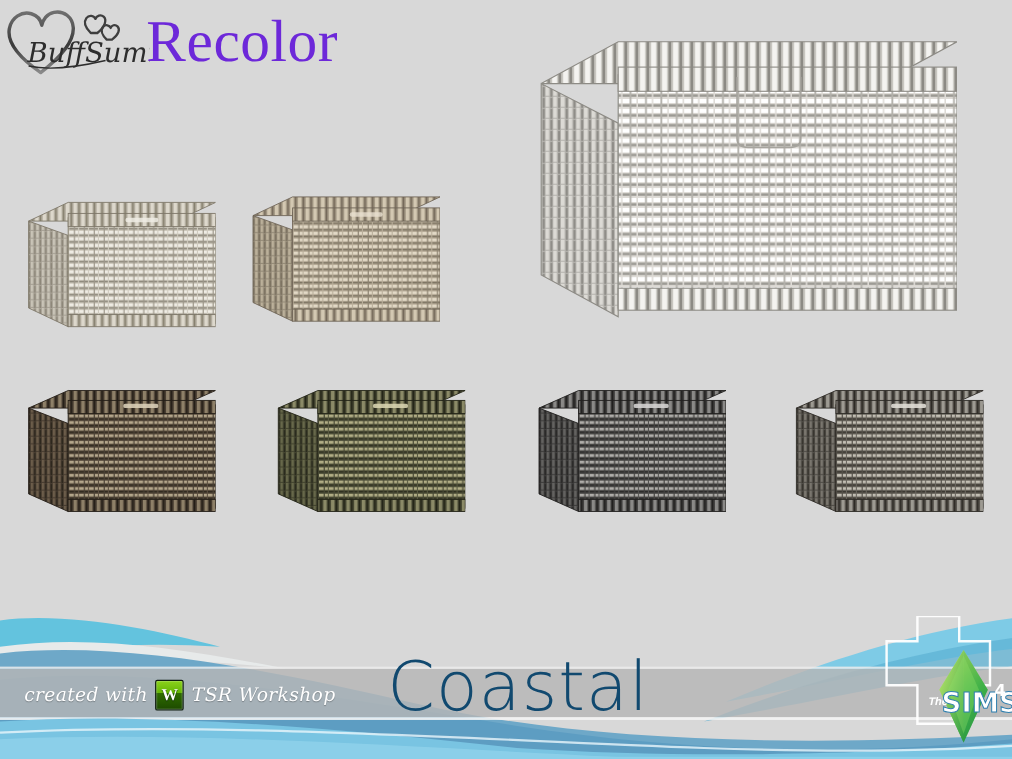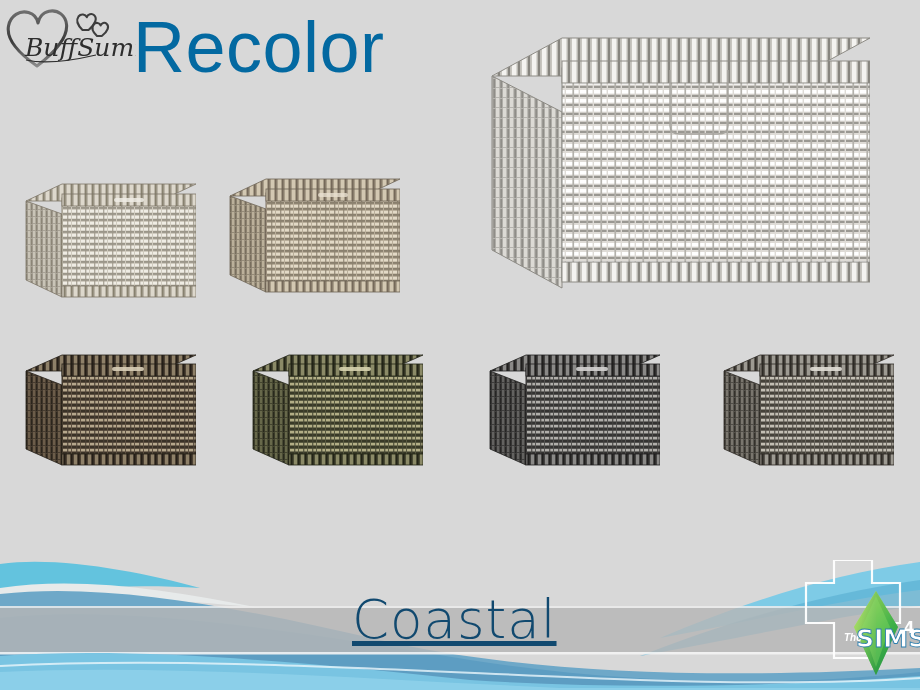--- a/index.html
+++ b/index.html
@@ -11,23 +11,23 @@
     overflow:hidden;
     position:relative;
   }
   #stage{position:relative;width:920px;height:690px;overflow:hidden;background:#d8d8d8;}
 
   
   #header{position:absolute;left:0;top:0;width:920px;height:90px;}
   #brand-logo{position:absolute;left:4px;top:4px;width:132px;height:72px;}
   #recolor-title{
     position:absolute;left:133px;top:6px;
-    font-size:72px;font-weight:300;letter-spacing:0.5px;
-    color:#0369a1;
-    font-family:Liberation Sans, sans-serif;
+    font-size:54px;font-weight:300;letter-spacing:0.5px;
+    color:#6d28d9;
+    font-family:Liberation Serif, serif;
     white-space:nowrap;
   }
 
   
   .basket{position:absolute;}
   .basket svg{display:block;}
 
   
   #banner{position:absolute;left:0;bottom:0;width:920px;height:130px;overflow:hidden;}
   #banner svg{position:absolute;left:0;top:0;}
@@ -53,29 +53,28 @@
     border-radius:2px;
     background:linear-gradient(#8bd21b 0%,#63b406 42%,#2f6d00 44%,#1d4a00 100%);
     box-shadow:inset 0 0 0 1px rgba(255,255,255,.18);
     display:flex;align-items:center;justify-content:center;
     color:#ffffff;font-size:15px;font-weight:bold;
     font-family:"Liberation Serif",serif;
     text-shadow:0 1px 1px #10300a;
   }
   #coastal-title{
     position:absolute;left:352px;top:593px;
-    font-size:53px;
+    font-size:62px;
     font-weight:300;
     letter-spacing:1px;
     color:#11496f;
     font-family:"DejaVu Sans","Liberation Sans",sans-serif;
     line-height:1;
     white-space:nowrap;
     z-index:14;
-    text-decoration:underline;
   }
 
   
   #sims4-logo{
     position:absolute;left:828px;top:583px;
     width:95px;height:100px;z-index:13;
   }
   #sims4-logo svg{display:block;}
 </style>
 </head>
@@ -340,20 +339,25 @@
       <path d="M0 112 C180 104 380 120 560 128 L920 128 L920 130 L0 130 Z" fill="#8ed1ea" opacity=".85"></path>
 
       <path d="M0 106 C200 96 420 112 640 120 C760 124 860 122 920 118" fill="none" stroke="#eaf6fb" stroke-width="2" opacity=".8"></path>
     </svg>
 
     <svg width="920" height="130" viewBox="0 0 920 130" xmlns="http://www.w3.org/2000/svg" style="position:absolute;left:0;top:0;">
       <path d="M806 23 L834 23 L834 0 L872 0 L872 23 L900 23 L900 63 L872 63 L872 98 L834 98 L834 63 L806 63 Z" fill="none" stroke="#ffffff" stroke-width="2.2" opacity=".95"></path>
     </svg>
   </div>
 
+  <div id="credit-line">
+    <span class="credit-txt">created with</span>
+    <span id="w-badge">W</span>
+    <span class="credit-txt">TSR Workshop</span>
+  </div>
 
   <div id="coastal-title">Coastal</div>
 
   <div id="sims4-logo">
     <svg width="95" height="100" viewBox="0 0 95 100" xmlns="http://www.w3.org/2000/svg">
       <defs>
         <linearGradient id="plumbob" x1="0.2" y1="0" x2="0.8" y2="1">
           <stop offset="0%" stop-color="#d6f08a"></stop>
           <stop offset="28%" stop-color="#a9e05a"></stop>
           <stop offset="58%" stop-color="#4fc04a"></stop>

